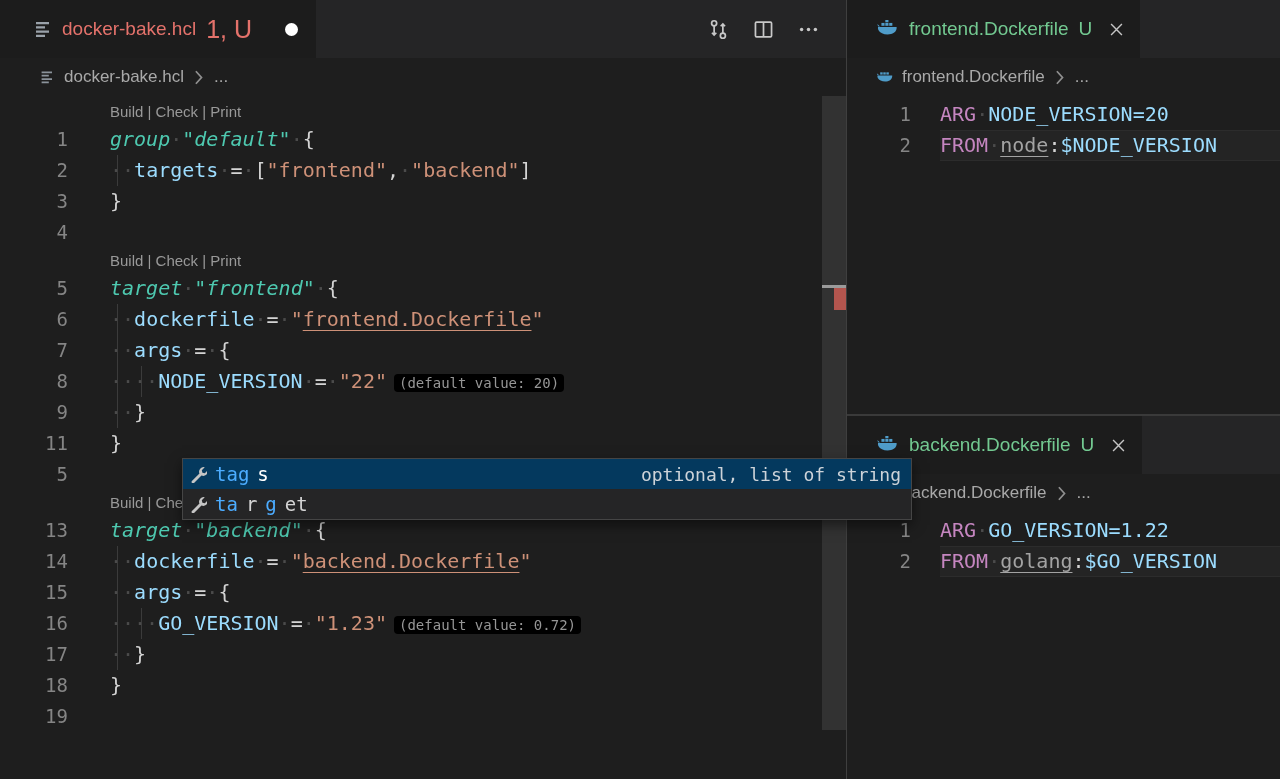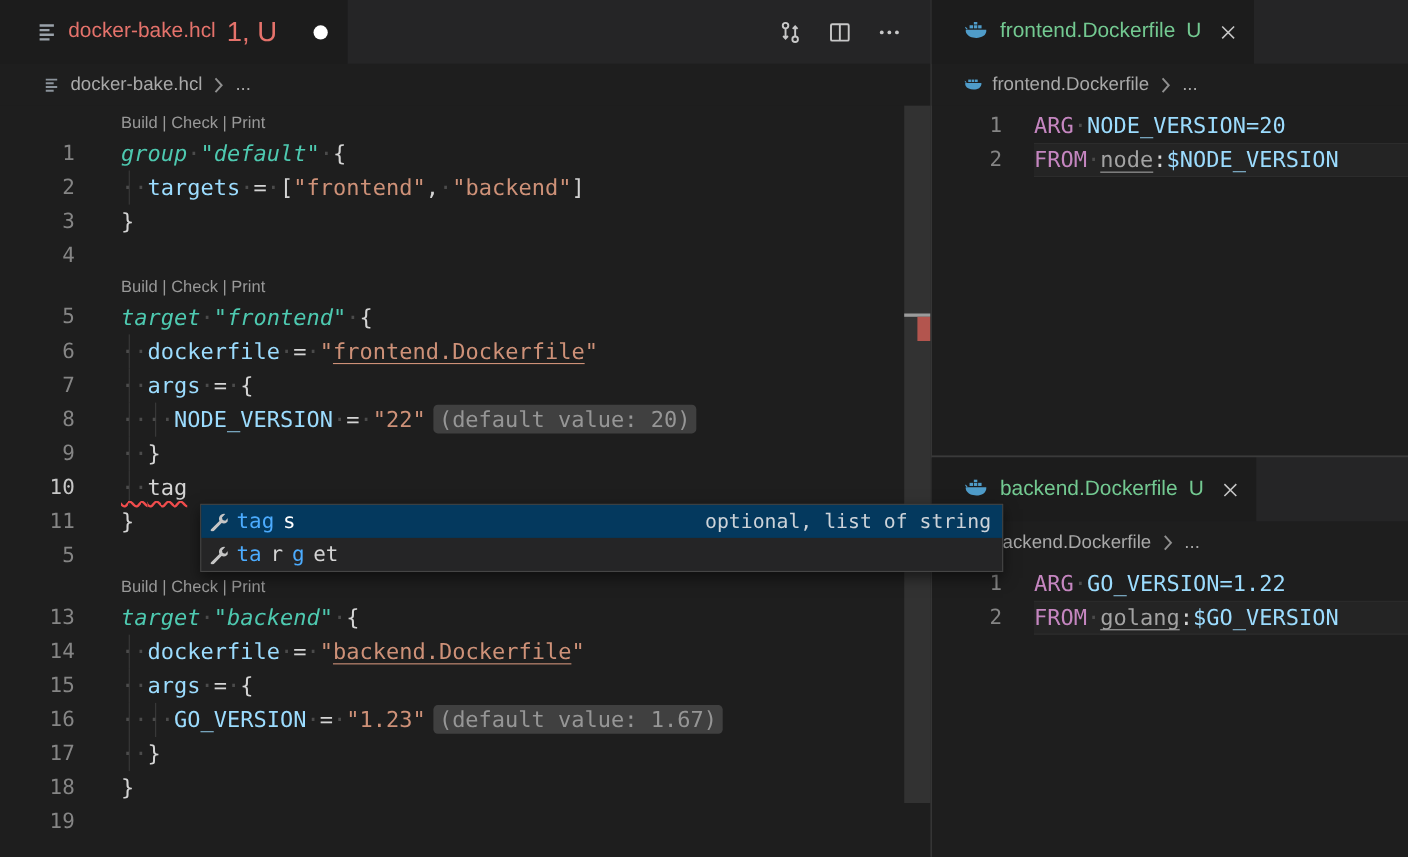--- a/index.html
+++ b/index.html
@@ -50,21 +50,21 @@
   .tk-fg{color:#D4D4D4;}
   .tk-bl{color:#9CDCFE;}
   .tk-str{color:#CE9178;}
   .tk-pp{color:#C586C0;}
   .tk-lstr{color:#CE9178;text-decoration:underline;text-underline-offset:4px;text-decoration-thickness:1.4px;}
   .tk-lk{color:#a3a3a3;text-decoration:underline;text-underline-offset:4px;text-decoration-thickness:1.4px;}
   .tk-ws,.tk-sqws{color:#4B4B4B;}
   .tk-sqfg{color:#D4D4D4;}
   .tk-sqws,.tk-sqfg{text-decoration-line:underline;text-decoration-style:wavy;
                     text-decoration-color:#F14C4C;text-decoration-thickness:1.6px;text-underline-offset:5px;}
-  .tk-hint{color:#969696;background:#404040;border-radius:4px;padding:1px 5px;margin-left:7px;font-size:20px;}
+  .tk-hint{color:#969696;background:#000000;border-radius:4px;padding:1px 5px;margin-left:7px;font-size:14px;}
 
   
   .scroll-slider{position:absolute;left:822px;top:96px;width:24px;height:634px;
                  background:rgba(121,121,121,0.22);}
   .ruler-line{position:absolute;left:822px;top:285px;width:24px;height:3px;background:#9B9B9B;}
   .ruler-marker{position:absolute;left:834px;top:288px;width:12px;height:22px;background:#B3554E;}
 
   
   .suggest{position:absolute;left:182px;top:458px;width:730px;z-index:10;
            background:#252526;border:1px solid #454545;box-sizing:border-box;
@@ -167,24 +167,20 @@
         </div>
         <div class="code-row">
           <div class="gutter">8</div>
           <div class="content"><i class="guide" style="left: 7px;"></i><i class="guide" style="left: 31px;"></i><span class="tk tk-ws">····</span><span class="tk tk-bl">NODE_VERSION</span><span class="tk tk-ws">·</span><span class="tk tk-fg">=</span><span class="tk tk-ws">·</span><span class="tk tk-str">"22"</span><span class="tk tk-hint">(default value: 20)</span></div>
         </div>
         <div class="code-row">
           <div class="gutter">9</div>
           <div class="content"><i class="guide" style="left: 7px;"></i><span class="tk tk-ws">··</span><span class="tk tk-fg">}</span></div>
         </div>
         <div class="code-row">
-          <div class="gutter active">10</div>
-          <div class="content"><i class="guide" style="left: 7px;"></i><span class="tk tk-sqws">··</span><span class="tk tk-sqfg">tag</span></div>
-        </div>
-        <div class="code-row">
           <div class="gutter">11</div>
           <div class="content"><span class="tk tk-fg">}</span></div>
         </div>
         <div class="code-row">
           <div class="gutter">5</div>
           <div class="content"></div>
         </div>
         <div class="cl-row"><span>Build | Check | Print</span></div>
         <div class="code-row">
           <div class="gutter">13</div>
@@ -193,21 +189,21 @@
         <div class="code-row">
           <div class="gutter">14</div>
           <div class="content"><i class="guide" style="left: 7px;"></i><span class="tk tk-ws">··</span><span class="tk tk-bl">dockerfile</span><span class="tk tk-ws">·</span><span class="tk tk-fg">=</span><span class="tk tk-ws">·</span><span class="tk tk-str">"</span><span class="tk tk-lstr">backend.Dockerfile</span><span class="tk tk-str">"</span></div>
         </div>
         <div class="code-row">
           <div class="gutter">15</div>
           <div class="content"><i class="guide" style="left: 7px;"></i><span class="tk tk-ws">··</span><span class="tk tk-bl">args</span><span class="tk tk-ws">·</span><span class="tk tk-fg">=</span><span class="tk tk-ws">·</span><span class="tk tk-fg">{</span></div>
         </div>
         <div class="code-row">
           <div class="gutter">16</div>
-          <div class="content"><i class="guide" style="left: 7px;"></i><i class="guide" style="left: 31px;"></i><span class="tk tk-ws">····</span><span class="tk tk-bl">GO_VERSION</span><span class="tk tk-ws">·</span><span class="tk tk-fg">=</span><span class="tk tk-ws">·</span><span class="tk tk-str">"1.23"</span><span class="tk tk-hint">(default value: 1.67)</span></div>
+          <div class="content"><i class="guide" style="left: 7px;"></i><i class="guide" style="left: 31px;"></i><span class="tk tk-ws">····</span><span class="tk tk-bl">GO_VERSION</span><span class="tk tk-ws">·</span><span class="tk tk-fg">=</span><span class="tk tk-ws">·</span><span class="tk tk-str">"1.23"</span><span class="tk tk-hint">(default value: 0.72)</span></div>
         </div>
         <div class="code-row">
           <div class="gutter">17</div>
           <div class="content"><i class="guide" style="left: 7px;"></i><span class="tk tk-ws">··</span><span class="tk tk-fg">}</span></div>
         </div>
         <div class="code-row">
           <div class="gutter">18</div>
           <div class="content"><span class="tk tk-fg">}</span></div>
         </div>
         <div class="code-row">

